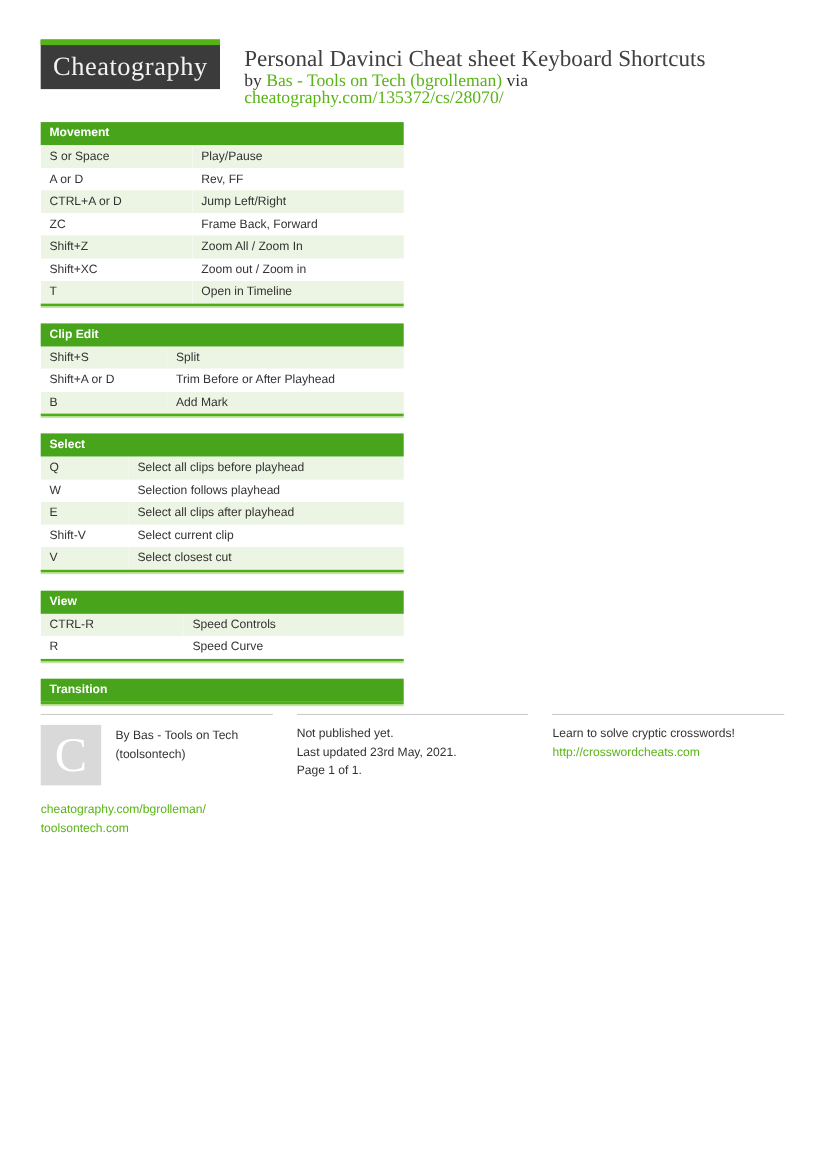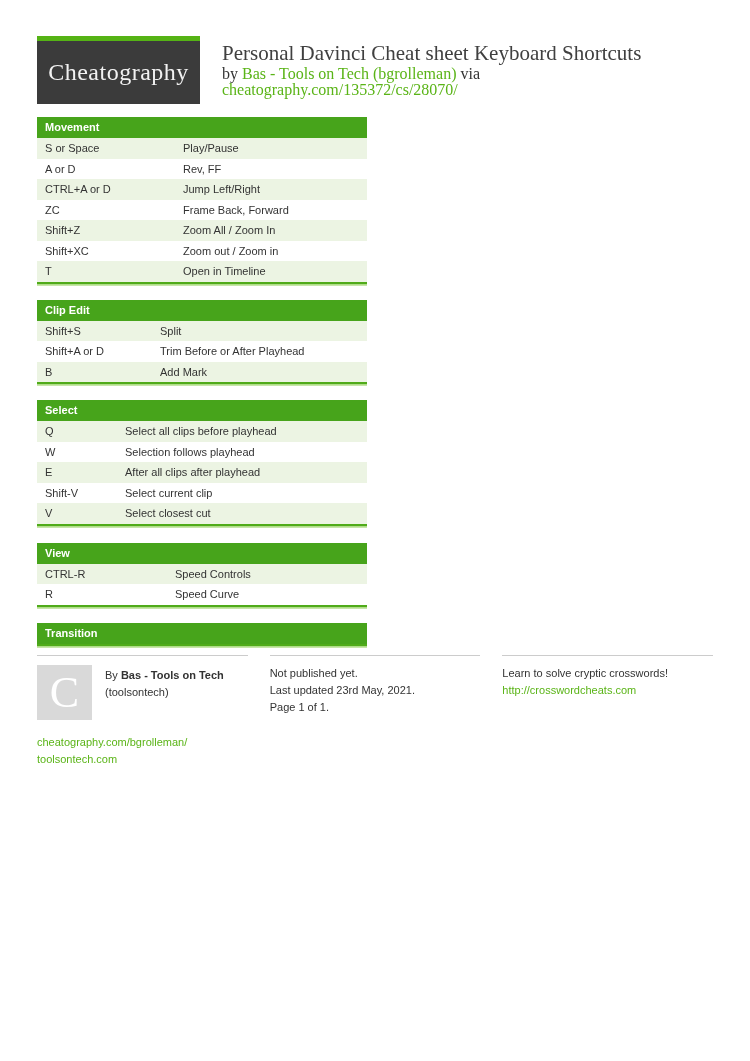--- a/index.html
+++ b/index.html
@@ -8,21 +8,21 @@
     width: 750px; height: 1061px;
     background: #ffffff;
     font-family: "Liberation Sans", sans-serif;
     color: #333;
   }
   .page { padding: 36px 37px 0 37px; }
 
   
   .hdr { display: flex; align-items: flex-start; }
   .logo {
-    width: 163px; height: 68px;
+    width: 163px; height: 45px;
     background: #3b3b3b;
     border-top: 5px solid #55b315;
     display: flex; align-items: center; justify-content: center;
     flex: none;
   }
   .logo span {
     font-family: "Liberation Serif", serif;
     font-size: 24px; color: #f2f2f2; letter-spacing: 0.5px;
   }
   .titles { margin-left: 22px; padding-top: 7px; font-family: "Liberation Serif", serif; }
@@ -76,21 +76,21 @@
     flex: none; cursor: pointer;
   }
   .avatar span {
     font-family: "Liberation Serif", serif;
     font-size: 44px; color: #ffffff;
   }
   .author-meta { padding-top: 2px; }
   .alinks { margin-top: 14px; display: flex; flex-direction: column; }
   .alinks a { line-height: 17px; }
   .fcol p { margin: 0; }
-  strong { font-weight: bold; margin-top: 22px; }
+  strong { font-weight: normal; margin-top: 22px; }
 </style>
 </head>
 <body>
 
 <div class="page">
 
   <header class="hdr">
     <div class="logo">
       <span>Cheatography</span>
     </div>
@@ -186,21 +186,21 @@
               <tr>
                 <td>Q</td>
                 <td>Select all clips before playhead</td>
               </tr>
               <tr>
                 <td>W</td>
                 <td>Selection follows playhead</td>
               </tr>
               <tr>
                 <td>E</td>
-                <td>After all clips after playhead</td>
+                <td>Select all clips after playhead</td>
               </tr>
               <tr>
                 <td>Shift-V</td>
                 <td>Select current clip</td>
               </tr>
               <tr>
                 <td>V</td>
                 <td>Select closest cut</td>
               </tr>
             </tbody>

